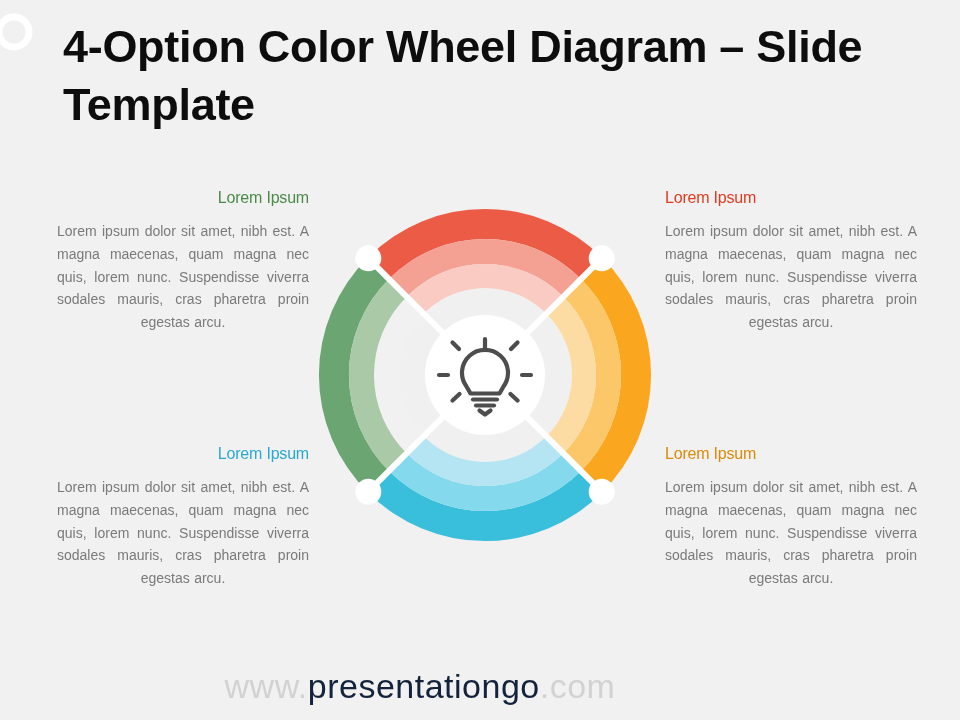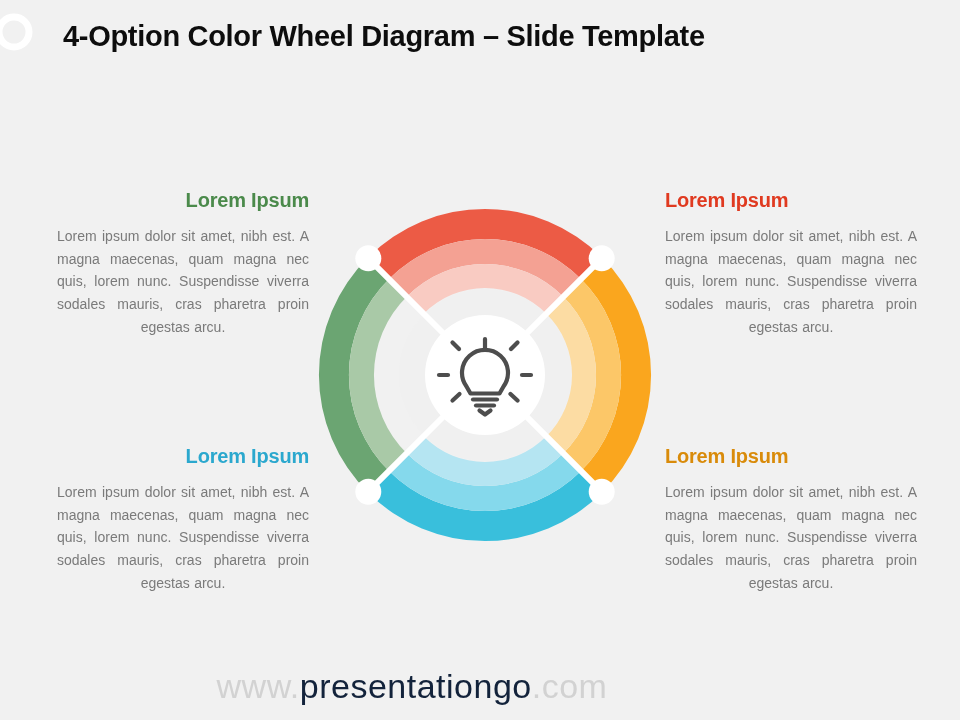--- a/index.html
+++ b/index.html
@@ -26,37 +26,37 @@
     height: 52px;
     pointer-events: none;
   }
 
   
   .slide-title {
     position: absolute;
     left: 63px;
     top: 18px;
     width: 890px;
-    font-size: 29px;
+    font-size: 45px;
     font-weight: bold;
     line-height: 1.28;
     letter-spacing: -0.3px;
     color: #0D0D0D;
   }
 
   
   .txt-block { position: absolute; width: 252px; }
   .txt-block.tl { left: 57px;  top: 188px; text-align: right; }
   .txt-block.tr { left: 665px; top: 188px; text-align: left;  }
   .txt-block.bl { left: 57px;  top: 444px; text-align: right; }
   .txt-block.br { left: 665px; top: 444px; text-align: left;  }
 
   .blk-heading {
-    font-size: 20px;
-    font-weight: bold;
+    font-size: 16px;
+    font-weight: normal;
     line-height: 1.2;
     margin-bottom: 13px;
     letter-spacing: -0.2px;
   }
 
   .blk-body {
     font-size: 14px;
     line-height: 1.62;
     color: #7A7A7A;
     text-align: justify;
@@ -74,21 +74,21 @@
     left: 318px;
     top: 208px;
     width: 334px;
     height: 334px;
   }
   .wheel-svg { display: block; width: 334px; height: 334px; }
 
   
   .footer {
     position: absolute;
-    left: 4px;
+    left: 12px;
     bottom: 14px;
     width: 816px;
     text-align: center;
     font-size: 34px;
     font-weight: 300;
     letter-spacing: 0.5px;
     white-space: nowrap;
   }
   .footer .dim  { color: #D2D2D2; }
   .footer .dark { color: #13233B; font-weight: 400; }

